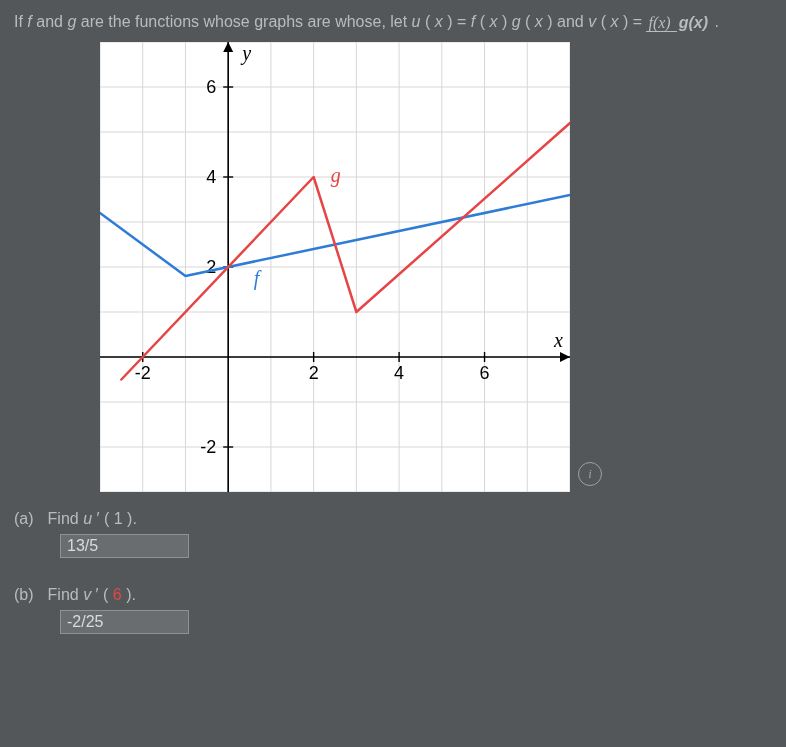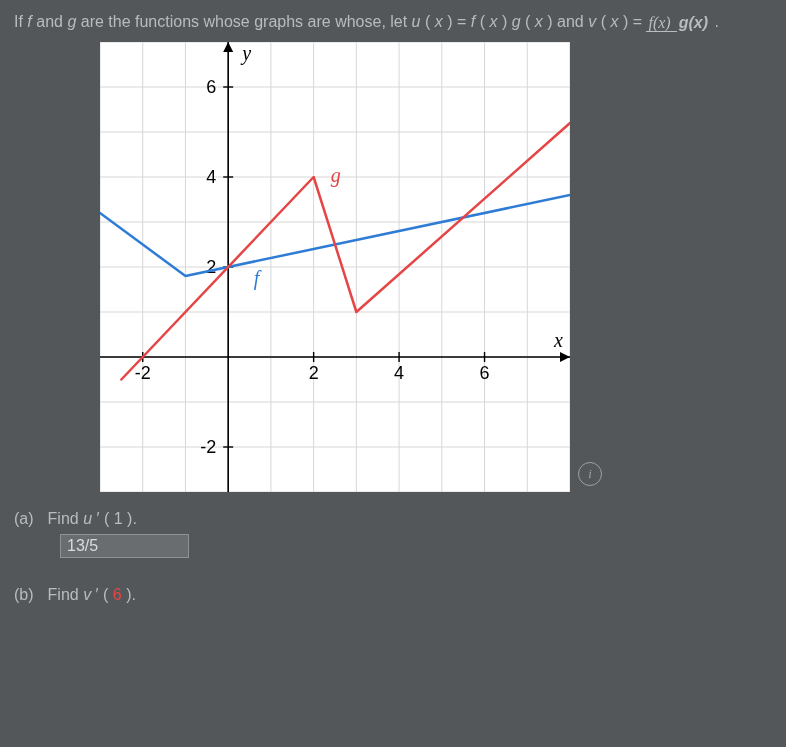--- a/index.html
+++ b/index.html
@@ -172,14 +172,15 @@
       <span>(b)</span>
       <span>
         <span>Find </span>
         <span class="italic">v</span>
         <span>′</span>
         <span>(</span>
         <span style="color:#e64545">6</span>
         <span>).</span>
       </span>
     </div>
+    <div class="answer-box">-2/25</div>
   </div>
 </div>
 
 </body></html>

